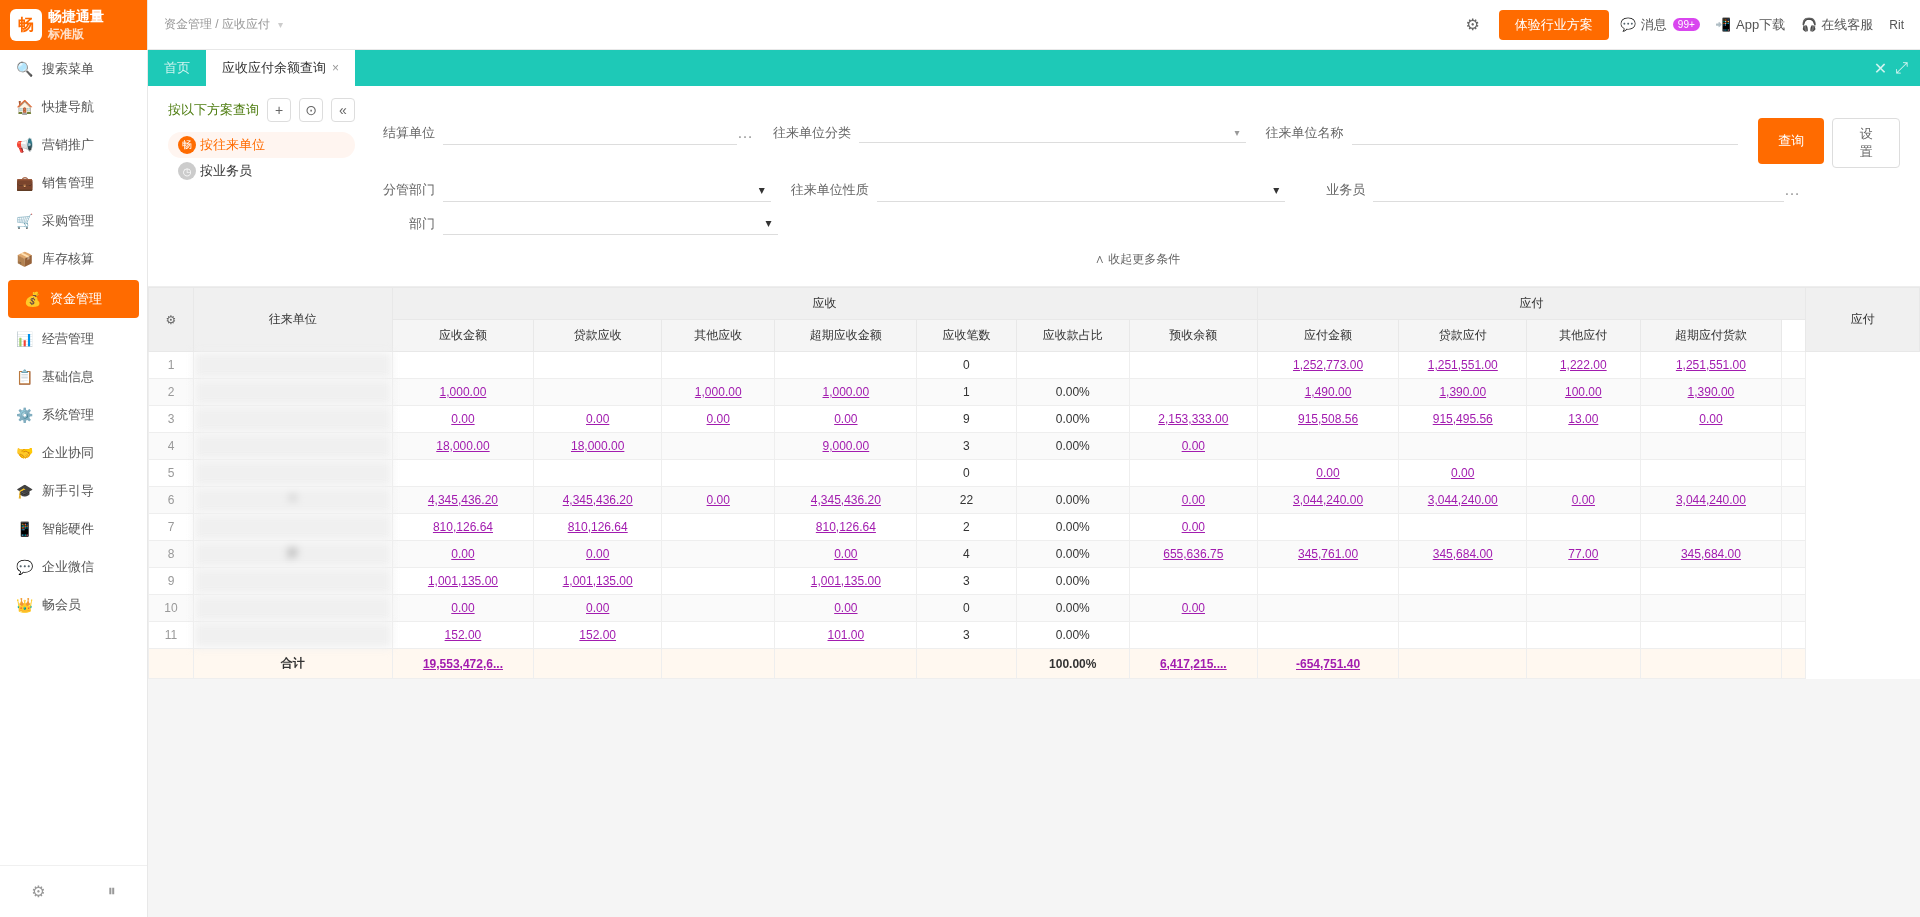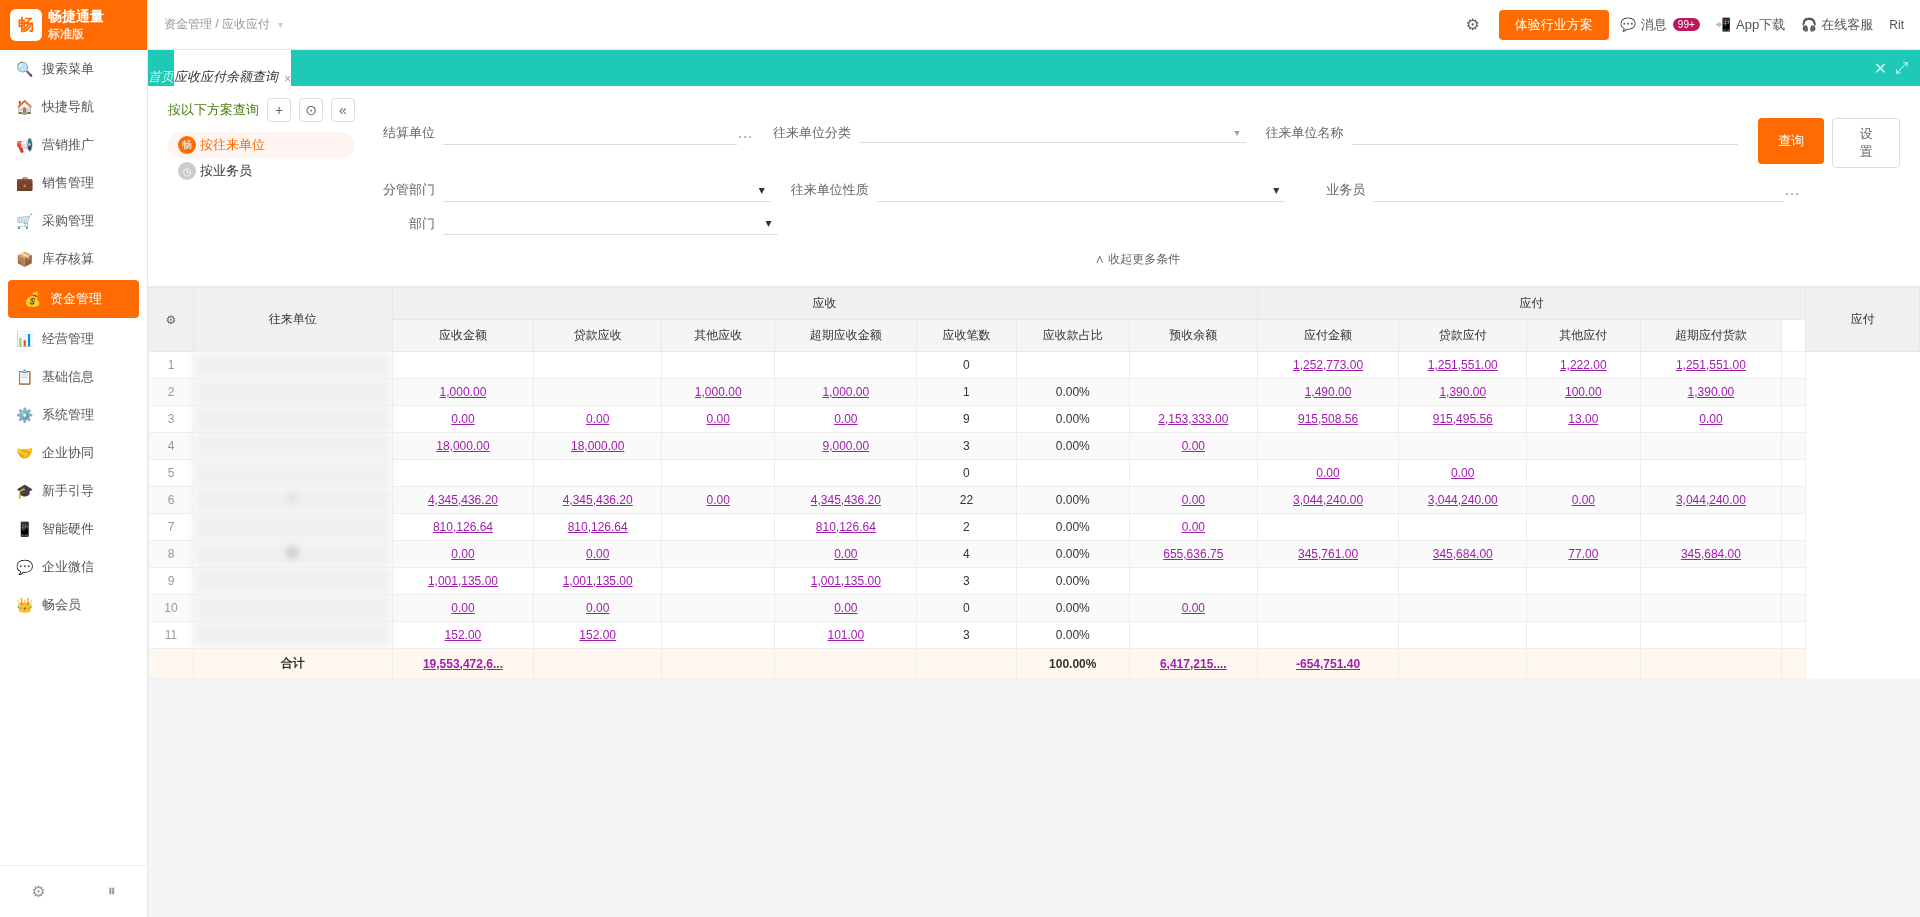--- a/index.html
+++ b/index.html
@@ -31,29 +31,29 @@
       position: fixed; left: 148px; top: 0; right: 0; height: 50px;
       background: #fff; border-bottom: 1px solid #e8e8e8; display: flex; align-items: center;
       padding: 0 16px; z-index: 99; gap: 12px;
     }
     .header-breadcrumb { color: #999; font-size: 12px; flex: 1; display: flex; align-items: center; gap: 8px; }
     .header-chevron { color: #ccc; font-size: 10px; }
     .header-gear { width: 28px; height: 28px; display: flex; align-items: center; justify-content: center; cursor: pointer; color: #666; font-size: 16px; }
     .header-btn-orange { background: #ff6b00; color: #fff; border: none; padding: 6px 16px; border-radius: 4px; cursor: pointer; font-size: 13px; }
     .header-actions { display: flex; align-items: center; gap: 16px; color: #555; font-size: 13px; }
     .header-action { display: flex; align-items: center; gap: 4px; cursor: pointer; }
-    .header-badge { background: #be185d; color: #fff; border-radius: 10px; font-size: 10px; padding: 1px 5px; margin-left: 2px; }
+    .header-badge { background: #d946ef; color: #fff; border-radius: 10px; font-size: 10px; padding: 1px 5px; margin-left: 2px; }
     .header-user { color: #555; font-size: 12px; cursor: pointer; }
 
     
     .tabbar {
       position: fixed; left: 148px; top: 50px; right: 0; height: 36px;
       background: #1ec9b7; display: flex; align-items: stretch; z-index: 98;
     }
-    .tab { display: flex; align-items: flex-end; padding: 0 0; cursor: pointer; font-size: 13px; color: rgba(255,255,255,0.8); gap: 6px; font-style: italic; }
+    .tab { display: flex; align-items: center; padding: 0 16px; cursor: pointer; font-size: 13px; color: rgba(255,255,255,0.8); gap: 6px; }
     .tab.active { background: #fff; color: #333; }
     .tab-close { font-size: 12px; color: #999; cursor: pointer; }
     .tabbar-actions { margin-left: auto; display: flex; align-items: center; padding-right: 12px; gap: 8px; }
     .tabbar-action { color: rgba(255,255,255,0.8); cursor: pointer; font-size: 16px; }
 
     
     .main {
       position: fixed; left: 148px; top: 86px; right: 0; bottom: 0;
       background: #f5f5f5; overflow: auto;
     }

